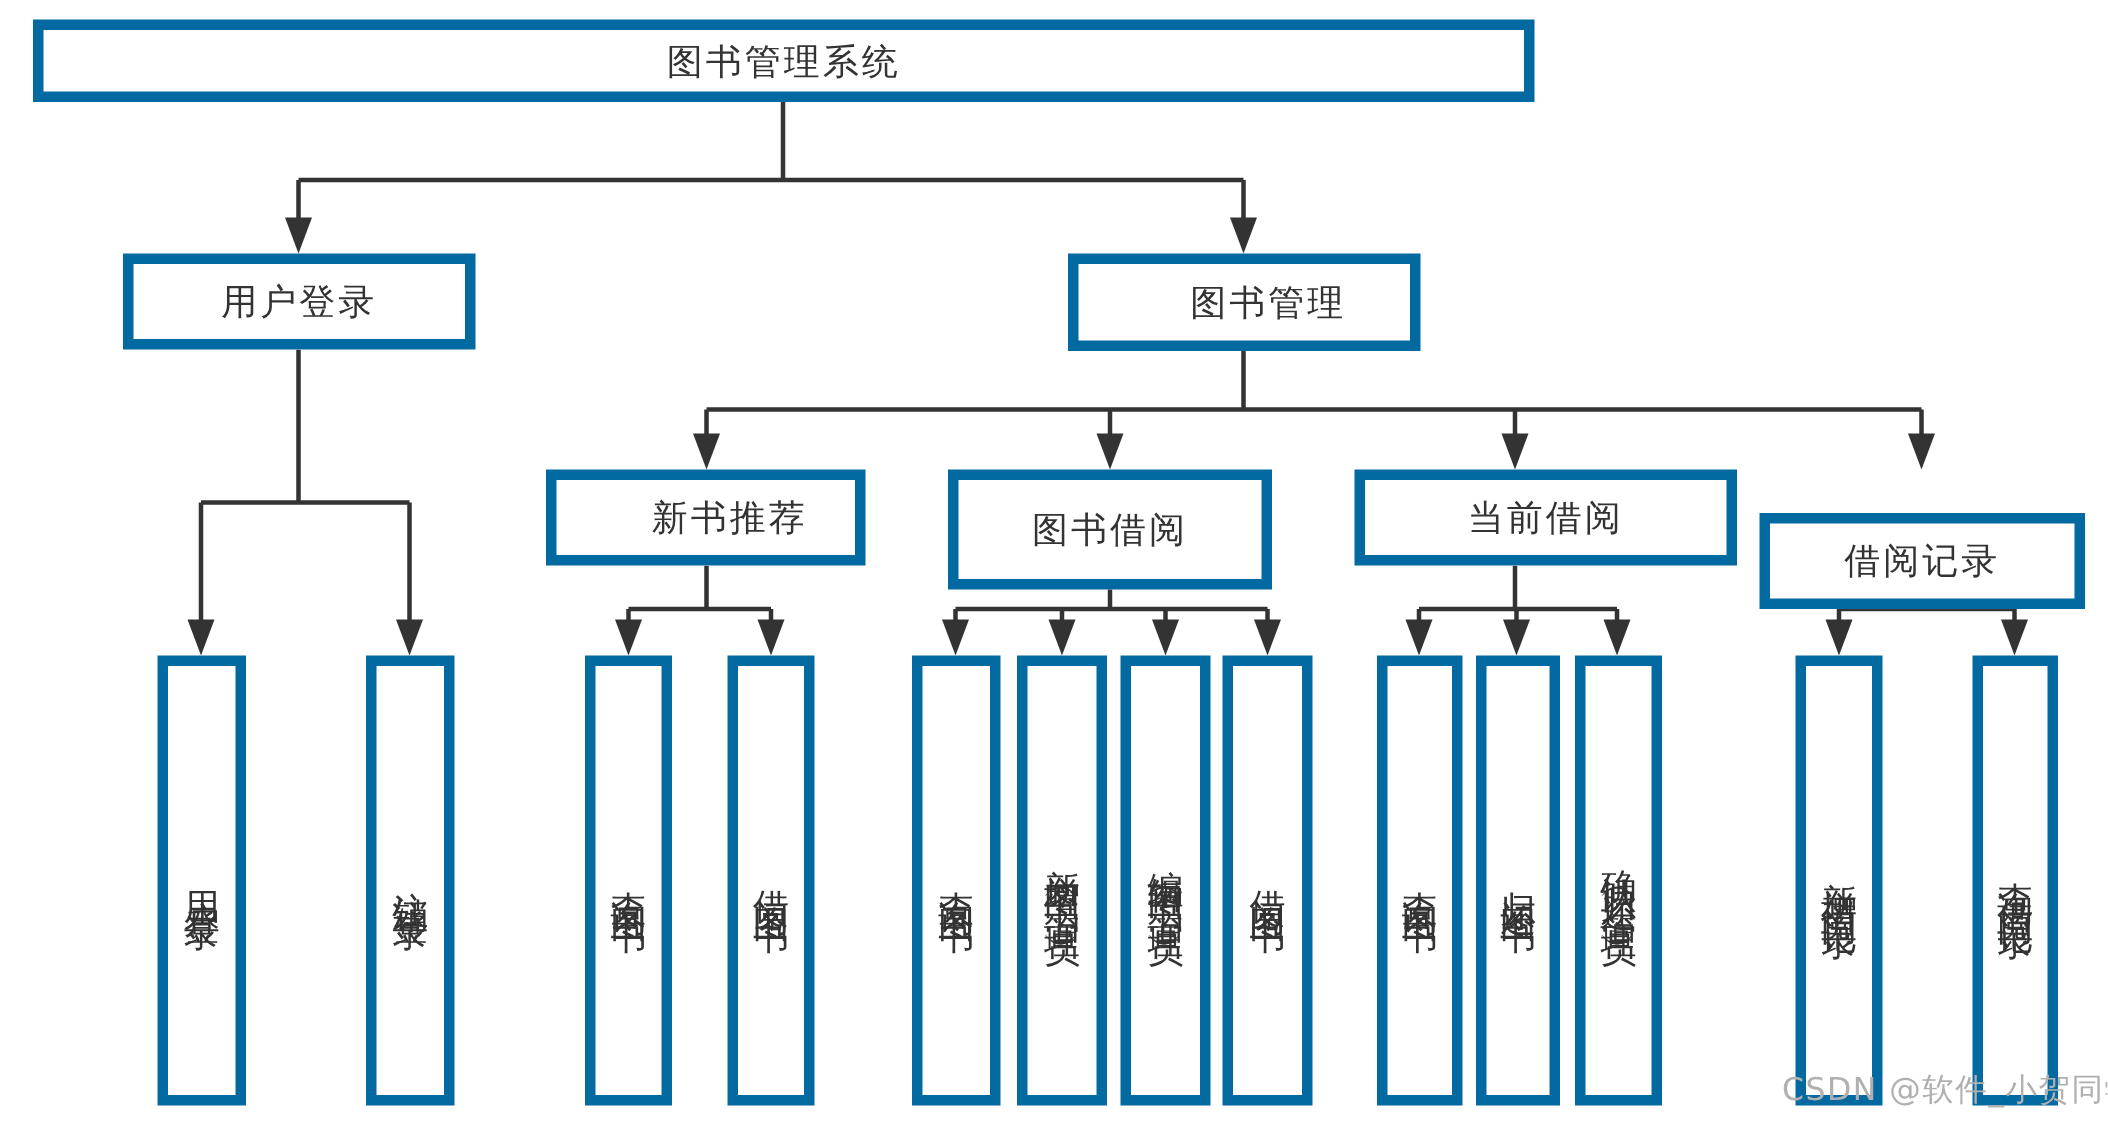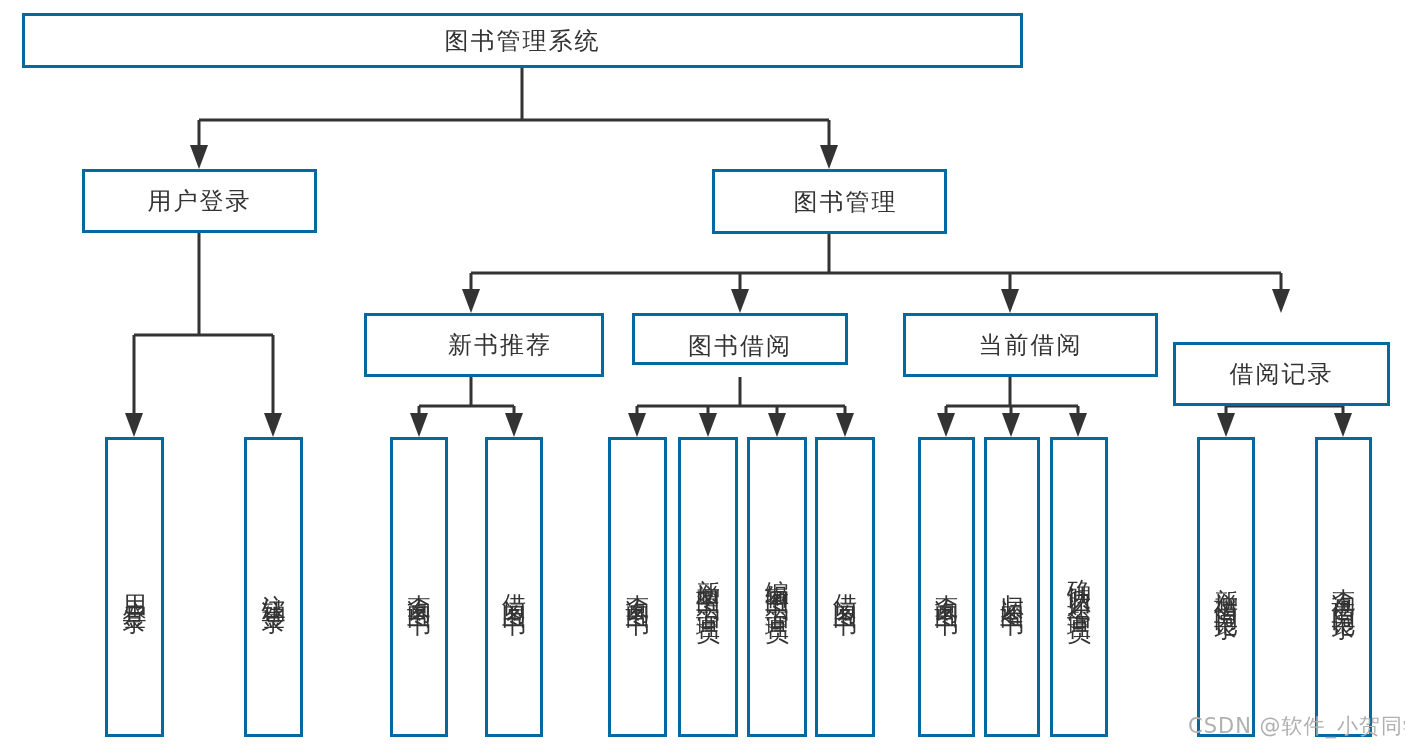--- a/index.html
+++ b/index.html
@@ -9,21 +9,21 @@
     height: 747px;
     background: #ffffff;
     font-family: "DejaVu Sans", "Liberation Sans", sans-serif;
     color: #333333;
     overflow: hidden;
   }
   #connectors { position:absolute; left:0; top:0; z-index:0; }
   .node {
     position: absolute;
     box-sizing: border-box;
-    border: 3px solid #0369a1;
+    border: 7px solid #0369a1;
     background: #ffffff;
     display: flex;
     align-items: center;
     justify-content: center;
     z-index: 1;
   }
   .node .lbl {
     font-size: 24px;
     letter-spacing: 2px;
     color: #333333;
@@ -36,22 +36,22 @@
     font-size: 24px;
     line-height: 1;
     white-space: normal;
   }
   
   .n-root { left:22px; top:13px; width:1001px; height:55px; }
   
   .n-l2-0 { left:82px;  top:169px; width:235px; height:64px; }
   .n-l2-1 { left:712px; top:169px; width:235px; height:65px;padding-left:32px; }
   
-  .n-l3-0 { left:364px;  top:313px; width:240px; height:64px;padding-left:32px; }
-  .n-l3-1 { left:632px;  top:313px; width:216px; height:52px;align-items:flex-end; }
+  .n-l3-0 { left:364px;  top:313px; width:213px; height:64px;padding-left:32px; }
+  .n-l3-1 { left:632px;  top:313px; width:216px; height:80px; }
   .n-l3-2 { left:903px;  top:313px; width:255px; height:64px; }
   .n-l3-3 { left:1173px; top:313px; width:217px; height:64px;margin-top:29px; }
   
   .leaf { top:437px; height:300px; }
   .n-g0-0 { left:105px;  width:59px; }
   .n-g0-1 { left:244px;  width:59px; }
   .n-g1-0 { left:390px;  width:58px; }
   .n-g1-1 { left:485px;  width:58px; }
   .n-g2-0 { left:608px;  width:59px; }
   .n-g2-1 { left:678px;  width:60px; }

